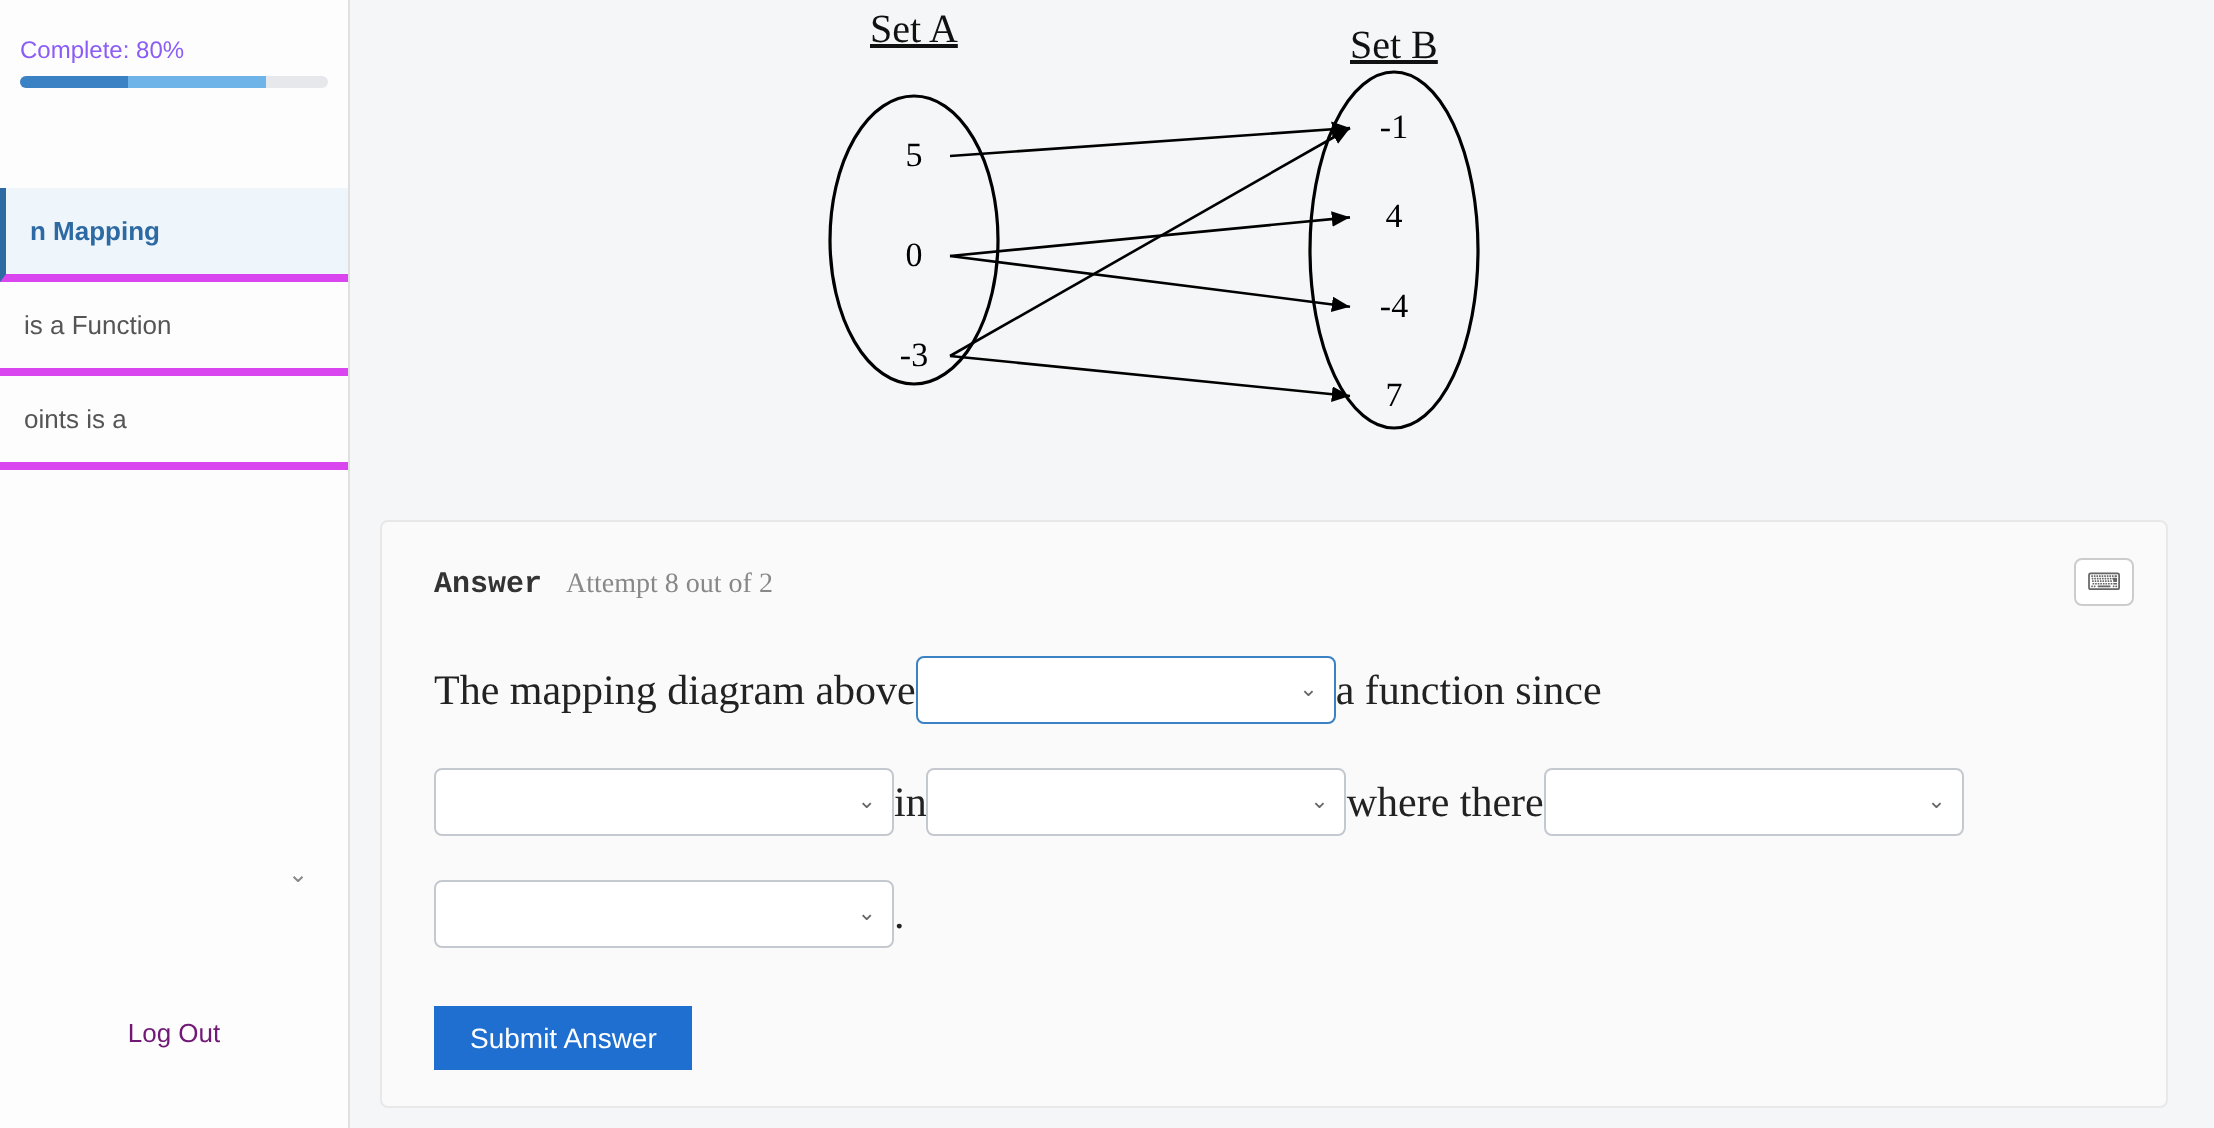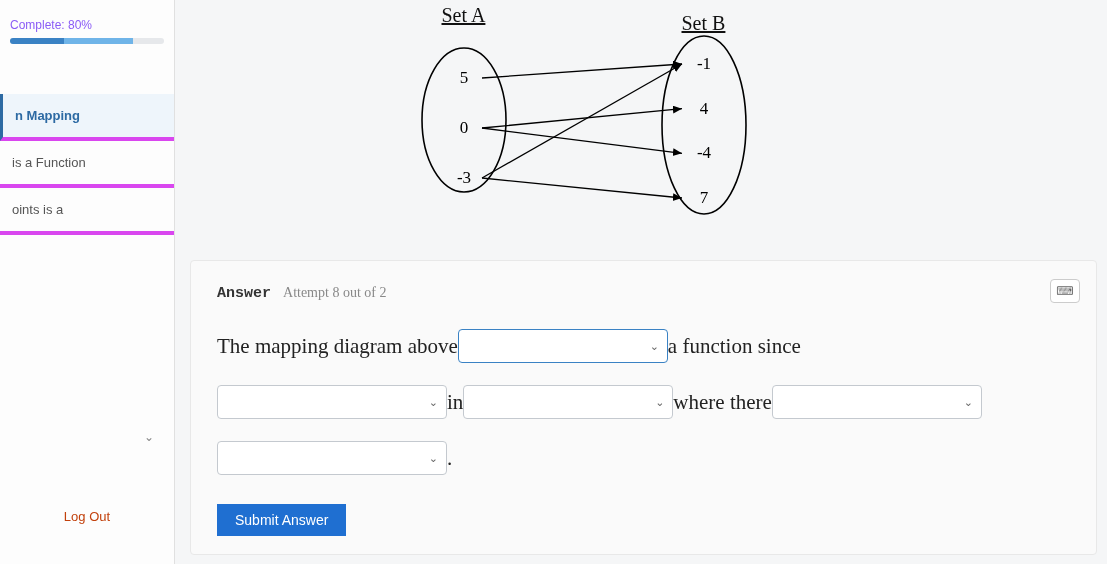--- a/index.html
+++ b/index.html
@@ -64,28 +64,28 @@
     right: 20px;
     color: #888;
     font-size: 12px;
   }
   .logout {
     position: absolute;
     bottom: 40px;
     width: 100%;
     text-align: center;
     font-size: 13px;
-    color: #c2410c;
+    color: #701a75;
     cursor: pointer;
   }
   .main {
     position: absolute;
     left: 190px;
     top: 0;
-    right: 10px;
+    right: 23px;
     height: 100%;
   }
   .diagram {
     position: relative;
     margin: 30px auto 0 auto;
     width: 520px;
     height: 200px;
   }
   .set-label {
     position: absolute;

